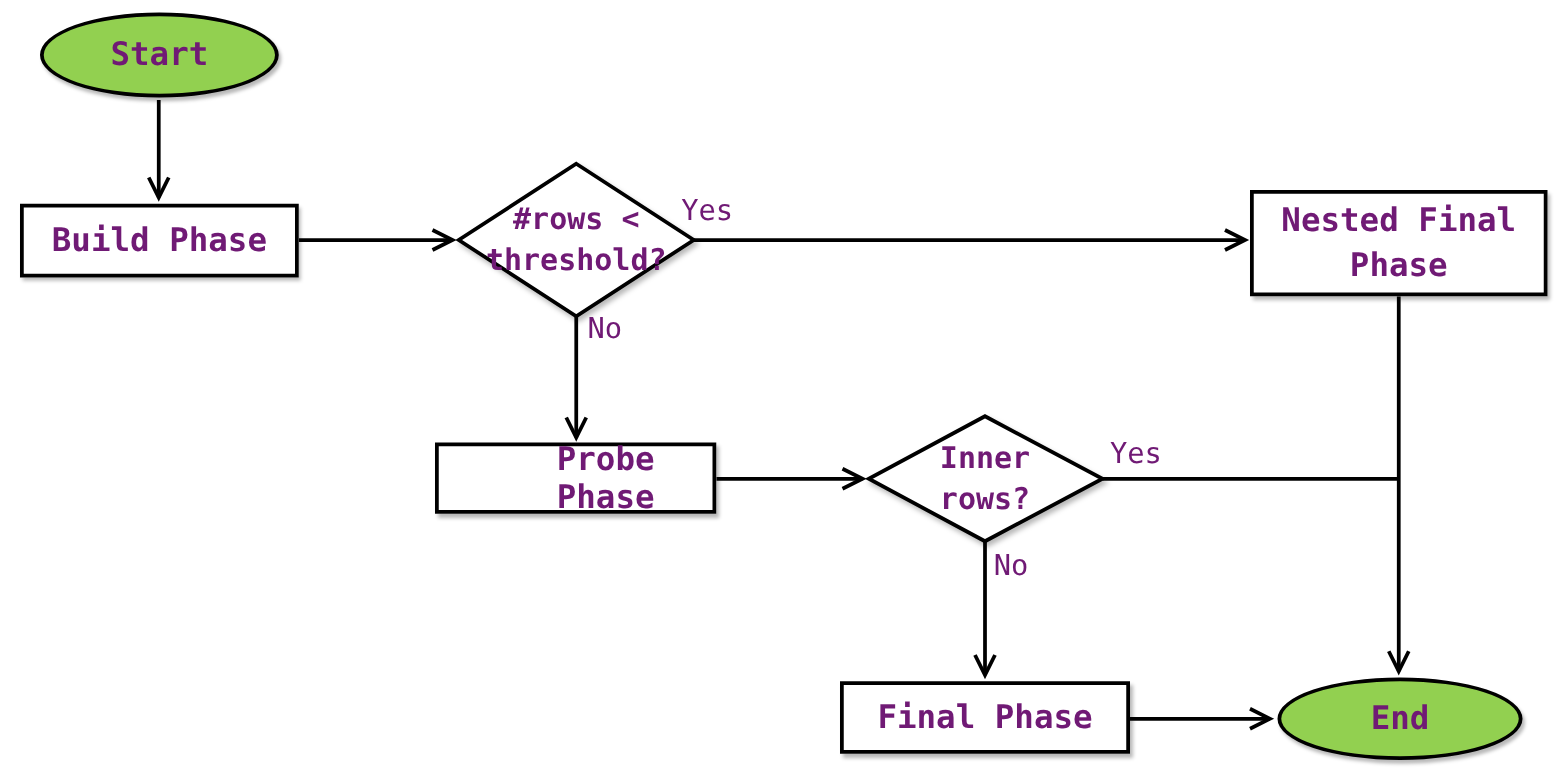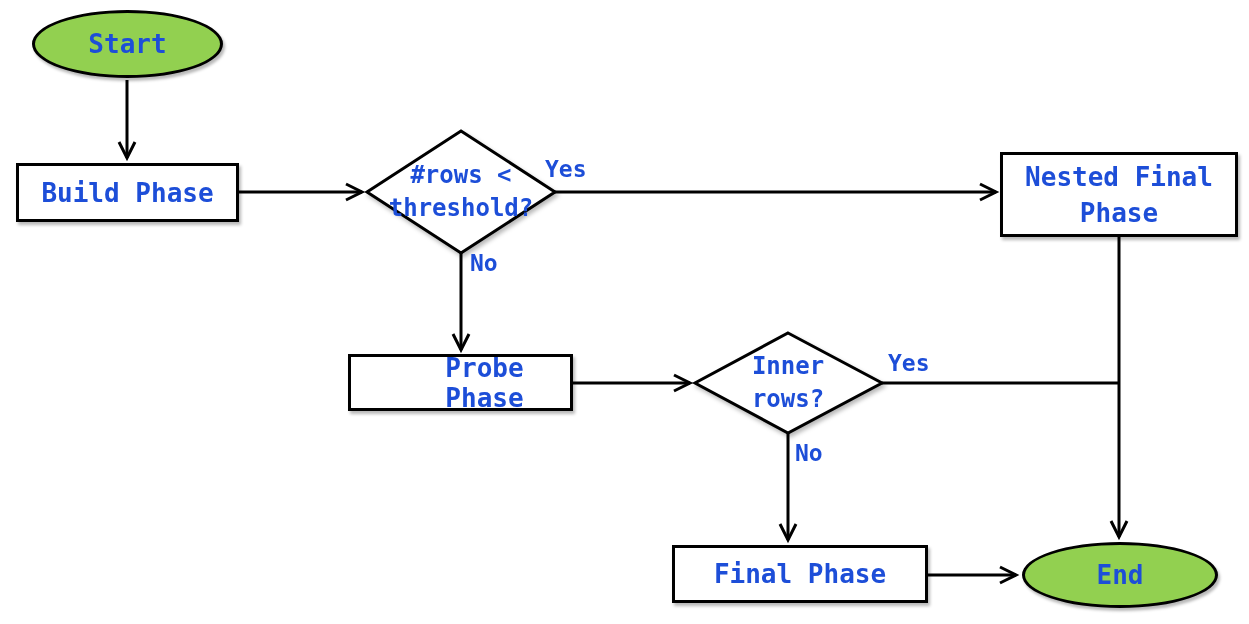--- a/index.html
+++ b/index.html
@@ -6,21 +6,21 @@
     margin: 0;
     padding: 0;
     background: #ffffff;
   }
   .canvas {
     position: relative;
     width: 1249px;
     height: 624px;
     background: #ffffff;
     font-family: "DejaVu Sans Mono", "Liberation Mono", monospace;
-    color: #1d4ed8;
+    color: #701a75;
     overflow: hidden;
   }
   svg.edges {
     position: absolute;
     left: 0;
     top: 0;
   }
   .shape-shadow {
     filter: drop-shadow(2px 3px 2px rgba(0,0,0,0.28));
   }
@@ -38,37 +38,37 @@
   }
   .process { background: #FFFFFF; }
   .terminal {
     background: #92D050;
     border-radius: 50%;
   }
   #start  { left: 32px;   top: 10px;  width: 191px; height: 68px; }
   #build  { left: 16px;   top: 163px; width: 223px; height: 59px; }
   #nested { left: 1000px; top: 152px; width: 238px; height: 85px; line-height: 36px; }
   #probe  { left: 348px;  top: 354px; width: 225px; height: 57px; padding-left: 48px; }
-  #final  { left: 672px;  top: 545px; width: 256px; height: 58px; }
+  #final  { left: 672px;  top: 545px; width: 232px; height: 58px; }
   #end    { left: 1022px; top: 542px; width: 196px; height: 66px; }
 
   .diamond-label {
     position: absolute;
     width: 240px;
     text-align: center;
     font-weight: bold;
     font-size: 24px;
     line-height: 33px;
   }
   #d1-label { left: 341px; top: 159px; }
   #d2-label { left: 668px; top: 350px; }
 
   .edge-label {
     position: absolute;
-    font-weight: bold;
+    font-weight: normal;
     font-size: 23px;
   }
   #yes1 { left: 545px; top: 156px; }
   #no1  { left: 470px; top: 250px; }
   #yes2 { left: 888px; top: 350px; }
   #no2  { left: 795px; top: 440px; }
 </style>
 </head>
 <body>
 

